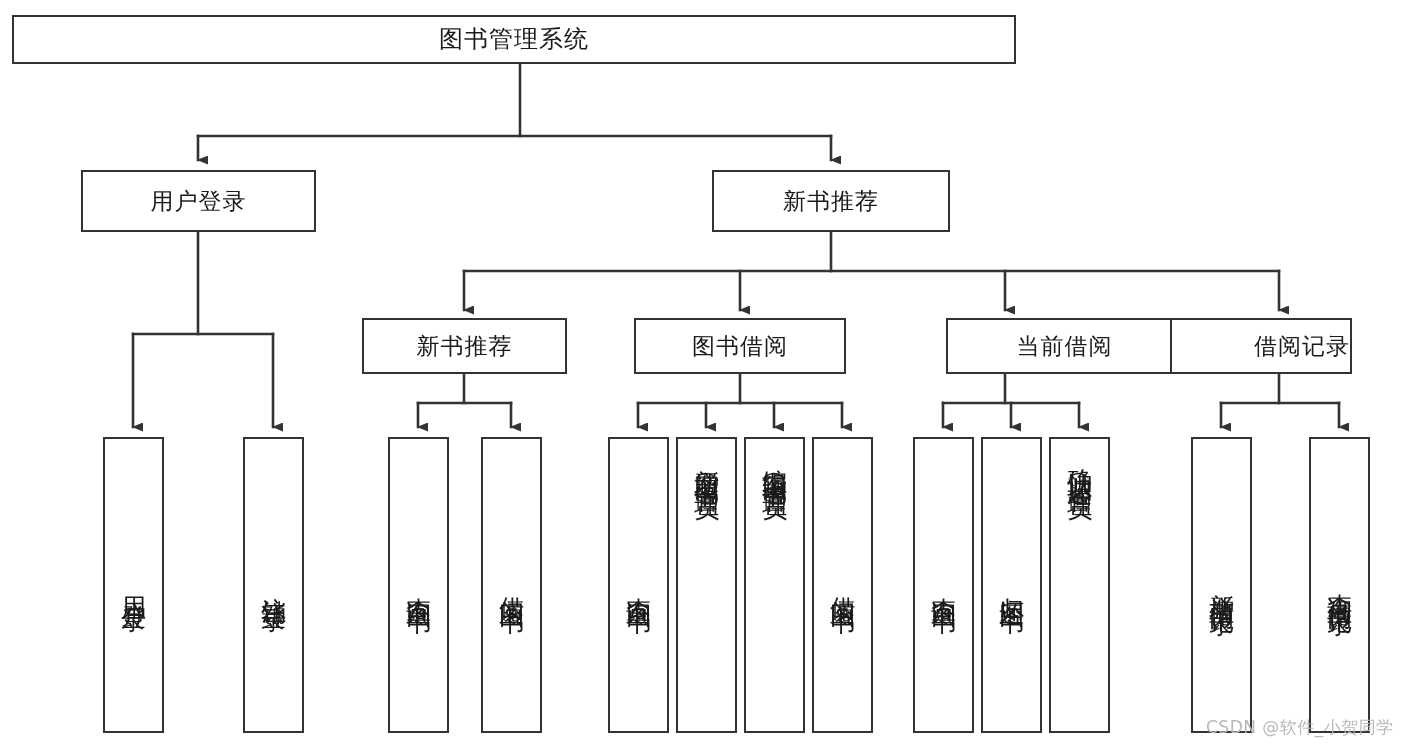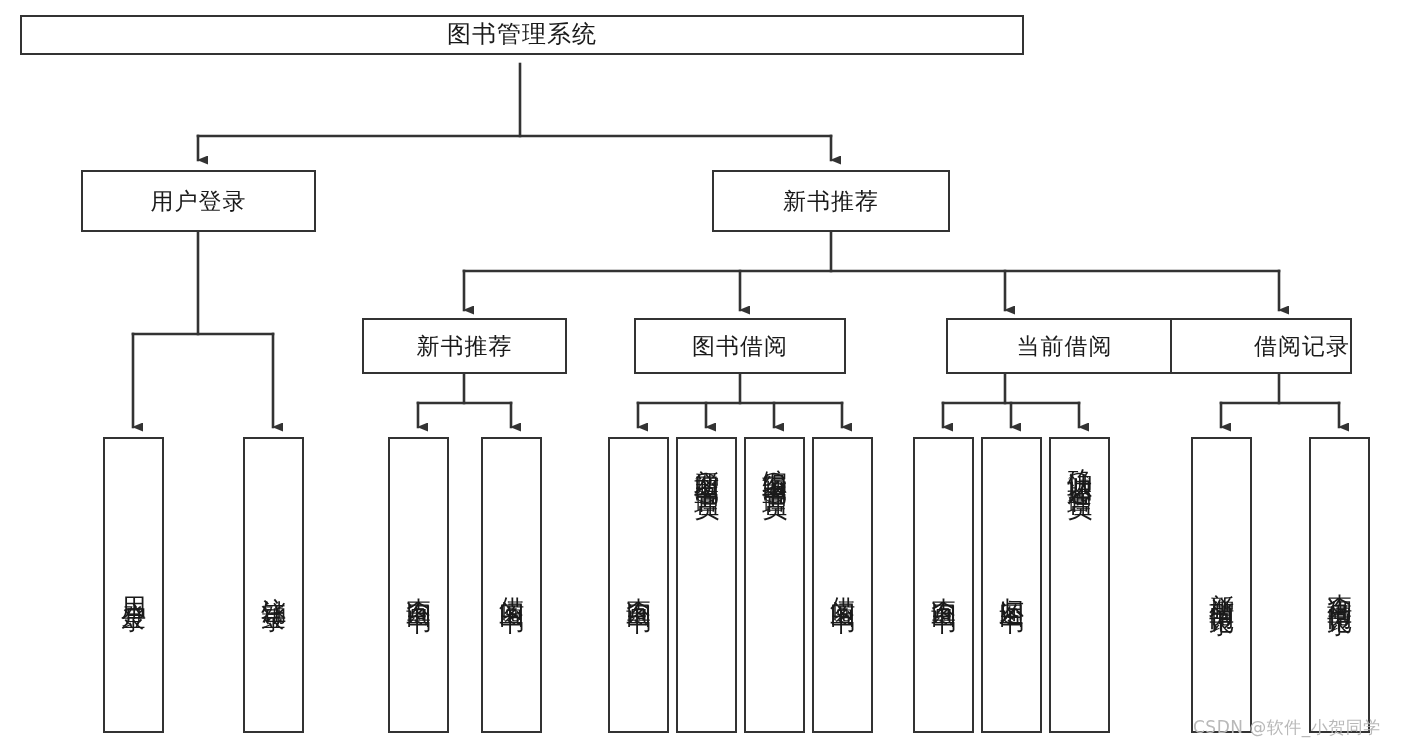--- a/index.html
+++ b/index.html
@@ -70,20 +70,21 @@
     align-items: center;
     padding-top: 0;
   }
   #watermark {
     position: absolute;
     color: #b9b9b9;
     font-size: 17px;
     letter-spacing: 0.5px;
     white-space: nowrap;
     z-index: 5;
+    margin-left: 13px;
   }
 </style>
 </head>
 <body>
 
 <div id="diagram-root">
 
   <svg id="edges-layer" width="1405" height="747" viewBox="0 0 1405 747" xmlns="http://www.w3.org/2000/svg">
     <defs>
       <marker id="arrowhead" markerWidth="9" markerHeight="11" refX="4.5" refY="10" orient="auto" markerUnits="userSpaceOnUse">
@@ -127,21 +128,21 @@
       <path d="M 1011 403 L 1011 427" marker-end="url(#arrowhead)"></path>
       <path d="M 1079 403 L 1079 427" marker-end="url(#arrowhead)"></path>
 
       <path d="M 1279 374 L 1279 403"></path>
       <path d="M 1221 403 L 1339 403"></path>
       <path d="M 1221 403 L 1221 427" marker-end="url(#arrowhead)"></path>
       <path d="M 1339 403 L 1339 427" marker-end="url(#arrowhead)"></path>
     </g>
   </svg>
 
-  <div class="node horiz root" style="left:20px; top:15px; width:1004px; height:40px;">
+  <div class="node horiz root" style="left:12px; top:15px; width:1004px; height:49px;">
     <span class="node-label">图书管理系统</span>
   </div>
 
   <div class="node horiz" style="left:81px; top:170px; width:235px; height:62px;">
     <span class="node-label">用户登录</span>
   </div>
   <div class="node horiz" style="left:712px; top:170px; width:238px; height:62px;">
     <span class="node-label">新书推荐</span>
   </div>
 

